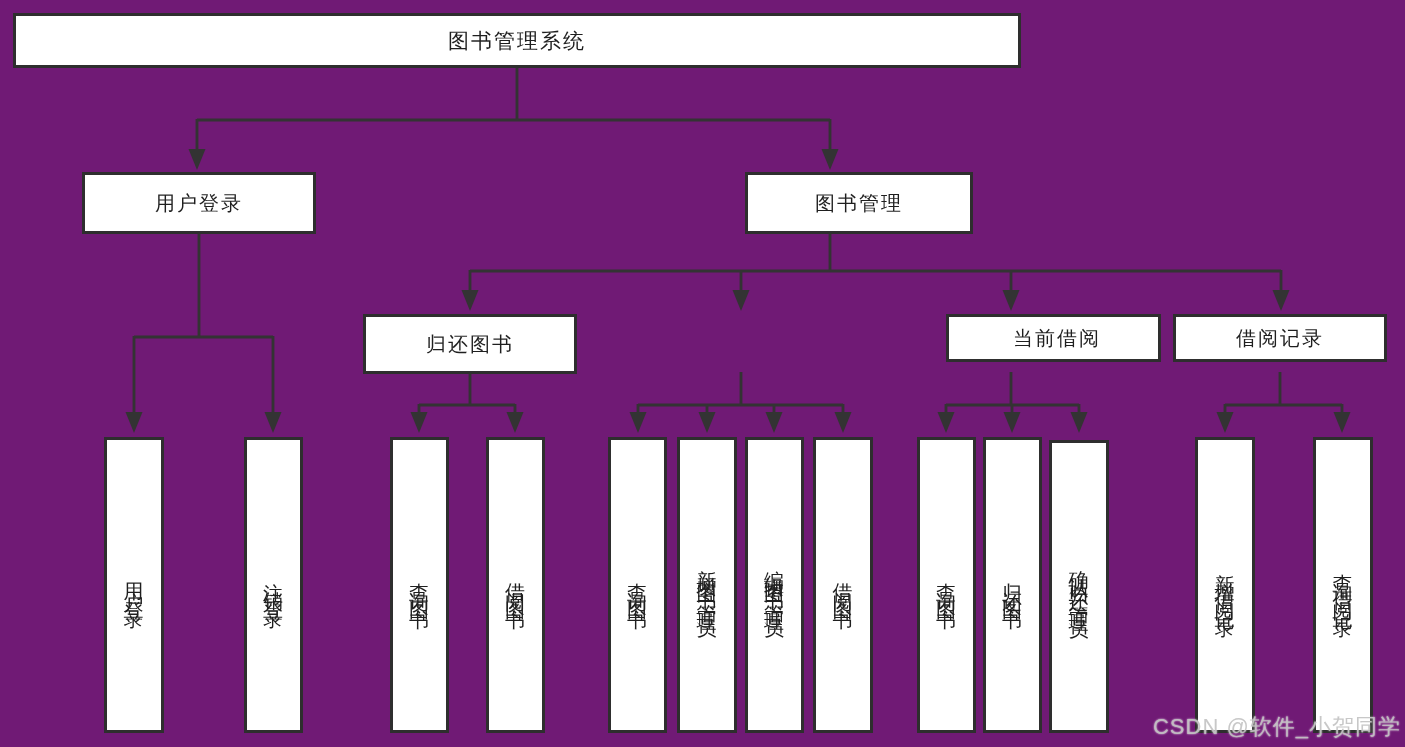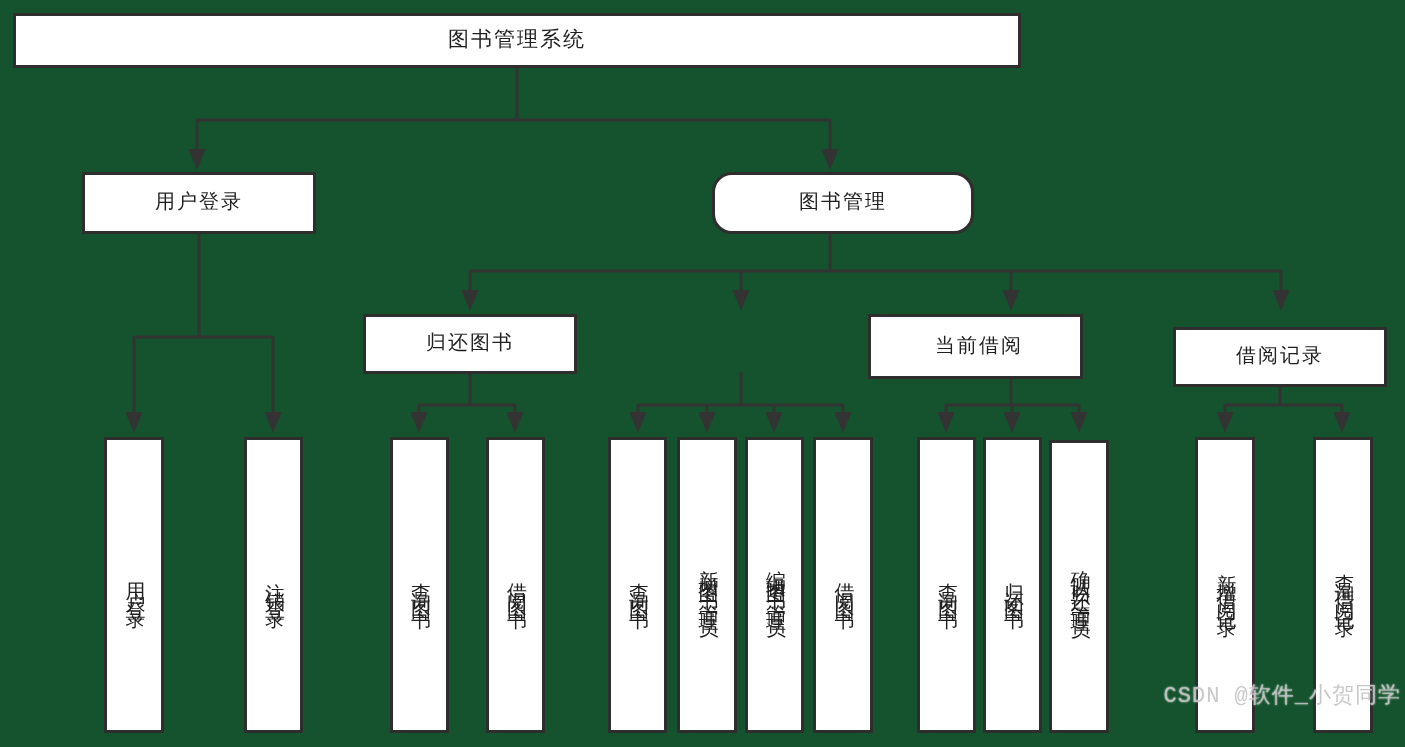--- a/index.html
+++ b/index.html
@@ -4,23 +4,23 @@
 <style>
   html, body {
     margin: 0;
     padding: 0;
     background: #ffffff;
   }
   #canvas {
     position: relative;
     width: 1405px;
     height: 747px;
-    background: #14532d;
+    background: #701a75;
     overflow: hidden;
-    font-family: Liberation Mono, monospace;
+    font-family: Liberation Sans, sans-serif;
     color: #1f1f1f;
   }
   #connectors {
     position: absolute;
     left: 0;
     top: 0;
     width: 1405px;
     height: 747px;
   }
   .node {
@@ -43,21 +43,21 @@
   .node.leaf {
     writing-mode: vertical-rl;
     text-orientation: mixed;
     letter-spacing: 9px;
     white-space: normal;
     font-size: 20px;
   }
   #watermark {
     position: absolute;
     right: 4px;
-    top: 680px;
+    top: 712px;
     font-size: 22px;
     letter-spacing: 1px;
     color: rgba(192, 192, 192, 0.88);
     text-shadow: 0 0 2px rgba(255, 255, 255, 0.9);
     z-index: 10;
     pointer-events: none;
   }
 </style>
 </head>
 <body>
@@ -124,25 +124,25 @@
     </g>
     <g fill="#333333" stroke="none">
       <path d="M1216.5,412 L1233.5,412 L1225,433 Z"></path>
       <path d="M1333.5,412 L1350.5,412 L1342,433 Z"></path>
     </g>
   </svg>
 
   <div class="node title" style="left:13px; top:13px; width:1008px; height:55px;">图书管理系统</div>
 
   <div class="node" style="left:82px; top:172px; width:234px; height:62px;">用户登录</div>
-  <div class="node" style="left:712px; top:172px; width:262px; height:62px;border-radius:20px;">图书管理</div>
+  <div class="node" style="left:745px; top:172px; width:228px; height:62px;">图书管理</div>
 
   <div class="node" style="left:363px; top:314px; width:214px; height:60px;">归还图书</div>
-  <div class="node" style="left:868px; top:314px; width:215px; height:65px;padding-left:7px;">当前借阅</div>
-  <div class="node" style="left:1173px; top:314px; width:214px; height:60px;margin-top:13px;">借阅记录</div>
+  <div class="node" style="left:946px; top:314px; width:215px; height:48px;padding-left:7px;">当前借阅</div>
+  <div class="node" style="left:1173px; top:314px; width:214px; height:48px;">借阅记录</div>
 
   <div class="node leaf" style="left:104px; top:437px; width:60px; height:296px;">用户登录</div>
   <div class="node leaf" style="left:244px; top:437px; width:59px; height:296px;">注销登录</div>
 
   <div class="node leaf" style="left:390px; top:437px; width:59px; height:296px;">查询图书</div>
   <div class="node leaf" style="left:486px; top:437px; width:59px; height:296px;">借阅图书</div>
 
   <div class="node leaf" style="left:608px; top:437px; width:59px; height:296px;">查询图书</div>
   <div class="node leaf" style="left:677px; top:437px; width:60px; height:296px; letter-spacing:7px;">新增图书（管理员）</div>
   <div class="node leaf" style="left:745px; top:437px; width:59px; height:296px; letter-spacing:7px;">编辑图书（管理员）</div>

